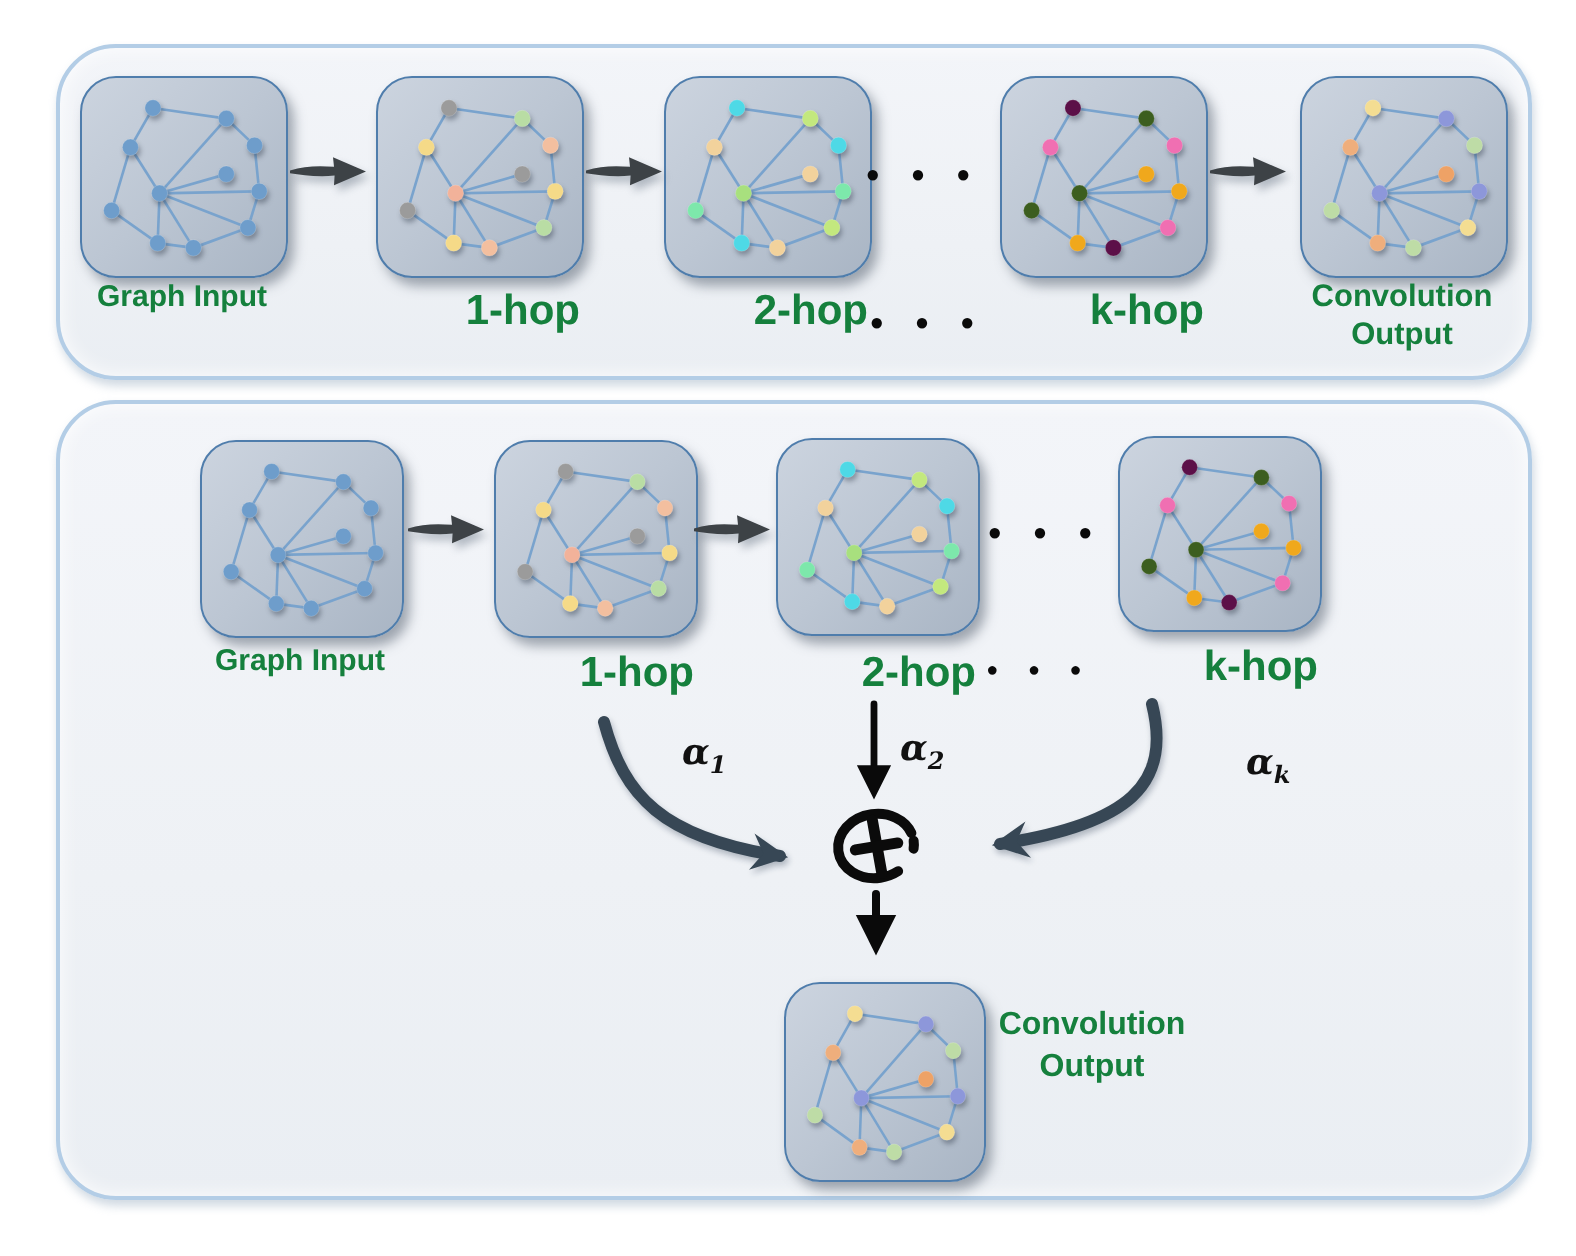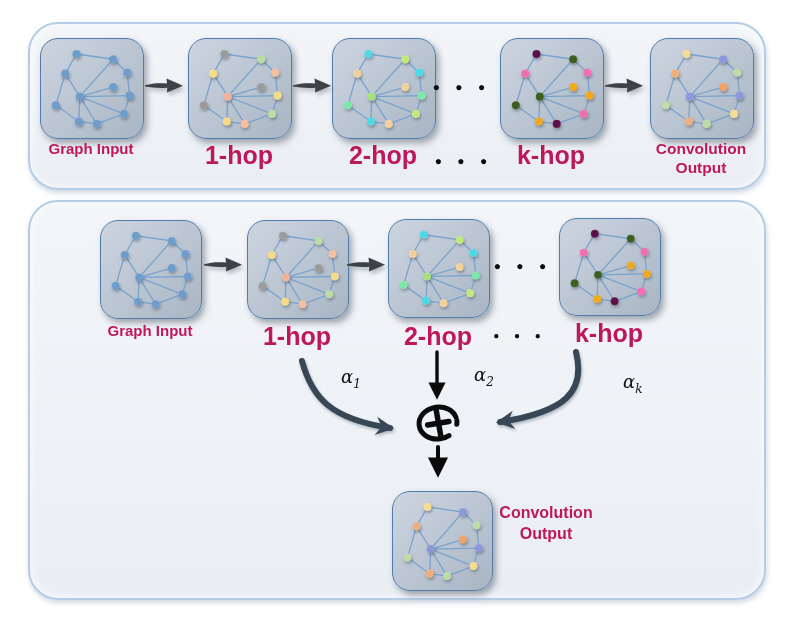--- a/index.html
+++ b/index.html
@@ -14,28 +14,28 @@
   .gbox{
     position:absolute;
     background:linear-gradient(135deg,#ccd4df 0%,#bcc6d3 50%,#a9b5c4 100%);
     border:1.6px solid #4f7dac;
     border-radius:18px;
     box-shadow:3px 4px 6px rgba(75,88,104,.5);
   }
   .gbox svg{position:absolute;inset:4px;width:calc(100% - 8px);height:calc(100% - 8px);}
   .gedge{stroke-width:1.4;fill:none;}
   .gnode{filter:drop-shadow(1.5px 2px 1.5px rgba(40,50,65,.4));stroke:rgba(255,255,255,.25);stroke-width:.4;}
-  .lbl{position:absolute;text-align:center;color:#be185d;font-weight:bold;}
+  .lbl{position:absolute;text-align:center;color:#15803d;font-weight:bold;}
   .lbl-small{font-size:15px;line-height:19px;}
-  .lbl-big{font-size:25px;line-height:23px;}
+  .lbl-big{font-size:21px;line-height:23px;text-align:right;}
   .lbl-out{font-size:16px;line-height:21px;}
   .dots{position:absolute;width:62px;text-align:center;color:#0a0a0a;font-size:12px;letter-spacing:6px;font-weight:bold;}
   .alpha{
     position:absolute;color:#111;font-family:"DejaVu Serif",serif;
-    font-style:italic;font-weight:normal;font-size:18px;
+    font-style:italic;font-weight:bold;font-size:18px;
   }
   .alpha sub{font-size:12px;font-style:italic;}
   #arrow-overlay{position:absolute;left:0;top:0;pointer-events:none;}
   .brush{fill:#3d4246;filter:drop-shadow(2px 3px 2px rgba(100,112,128,.45));}
   .curvearrow{stroke:#2a3b49;stroke-width:6;fill:none;stroke-linecap:round;opacity:.93;filter:drop-shadow(1.5px 2px 1.5px rgba(100,112,128,.5));}
   .blackarrow{stroke:#0a0a0a;stroke-width:3.4;fill:none;stroke-linecap:round;}
   .aggr{stroke:#0b0b0b;fill:none;stroke-linecap:round;}
 </style>
 </head>
 <body>
@@ -370,21 +370,21 @@
 <div class="lbl lbl-small" style="left:88px;top:321px;width:124px;">Graph Input</div>
 <div class="lbl lbl-big" style="left:247px;top:325px;width:100px;">1-hop</div>
 <div class="lbl lbl-big" style="left:388px;top:325px;width:100px;">2-hop</div>
 <div class="lbl lbl-big" style="left:559px;top:322px;width:100px;">k-hop</div>
 <div class="lbl lbl-out" style="left:486px;top:502px;width:120px;">Convolution Output</div>
 
 <div class="dots" style="left:492px;top:259px;">● ● ●</div>
 <div class="dots" style="left:489px;top:330px;font-size:10px;">● ● ●</div>
 
 <span class="alpha" style="left:341px;top:366px;"><span>α</span><sub>1</sub></span>
-<span class="alpha" style="left:450px;top:364px;margin-left:24px;"><span>α</span><sub>2</sub></span>
+<span class="alpha" style="left:450px;top:364px;"><span>α</span><sub>2</sub></span>
 <span class="alpha" style="left:623px;top:371px;"><span>α</span><sub>k</sub></span>
 
 <svg id="arrow-overlay" width="788" height="628" viewBox="0 0 788 628">
   <defs>
     <marker id="mhC" viewBox="0 0 10 10" refX="7.5" refY="5" markerWidth="3.4" markerHeight="3.4" orient="auto-start-reverse">
       <path d="M0.5,0.5 L9.5,5 L0.5,9.5 L3.4,5 Z" fill="#2a3b49"></path>
     </marker>
     <marker id="mhB" viewBox="0 0 10 10" refX="6.5" refY="5" markerWidth="5.6" markerHeight="5.6" orient="auto-start-reverse">
       <path d="M0.5,0.5 L9.5,5 L0.5,9.5 Z" fill="#0a0a0a"></path>
     </marker>

